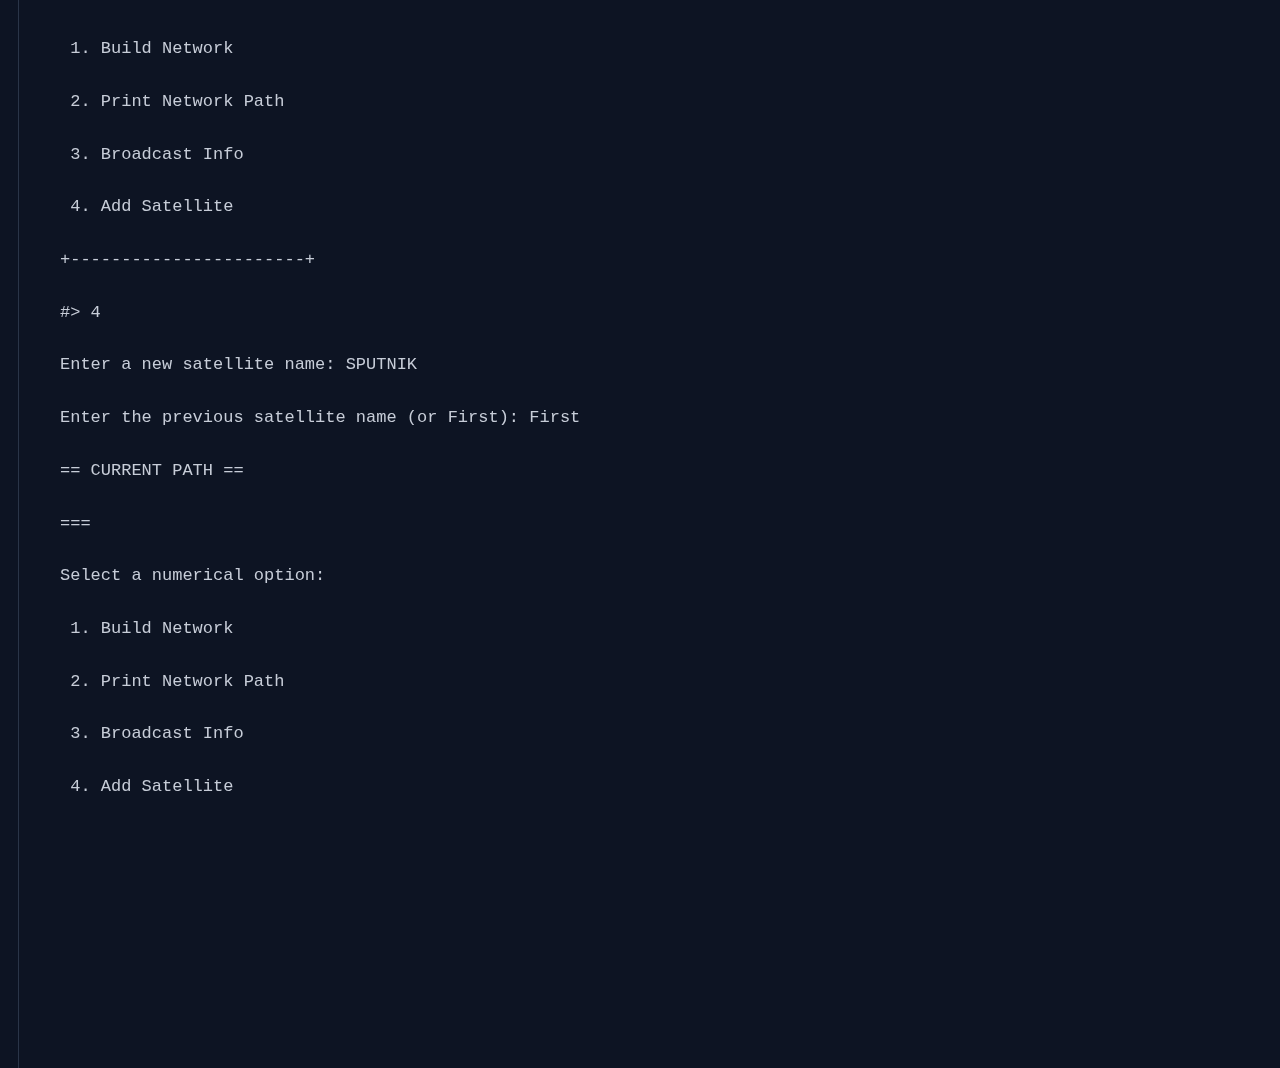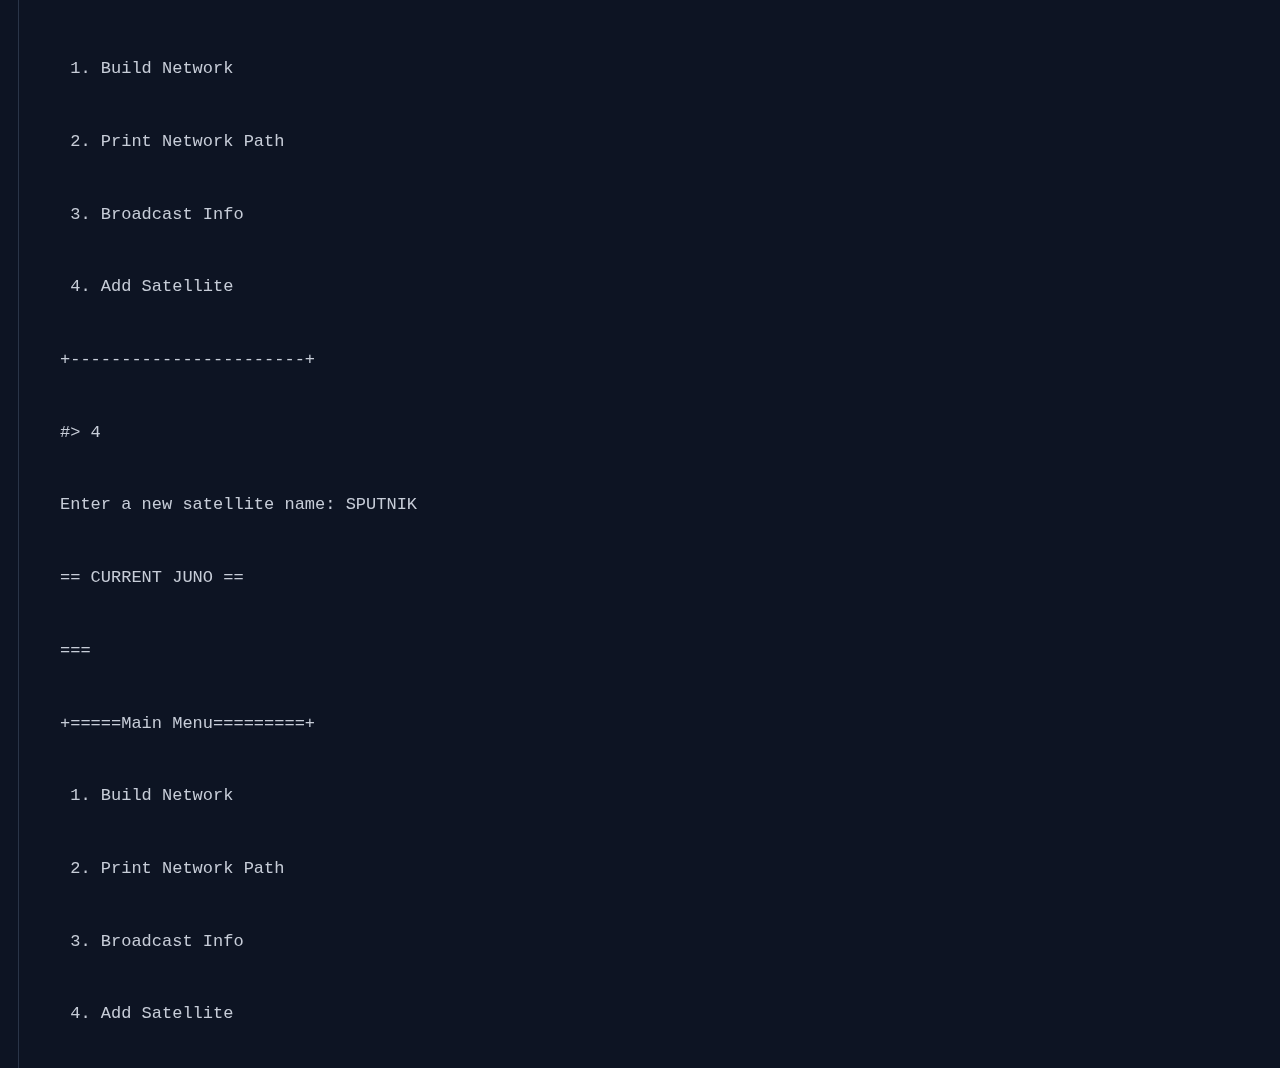--- a/index.html
+++ b/index.html
@@ -18,21 +18,20 @@
       height: 1068px;
       overflow: hidden;
     }
     .terminal {
       padding: 10px 0 0 60px;
       white-space: pre-wrap;
     }
     .line {
       display: block;
       min-height: 1.55em;
-      margin-top: 20px;
     }
     .left-border {
       position: absolute;
       left: 18px;
       top: 0;
       bottom: 0;
       width: 1px;
       background: #2a3548;
     }
   </style>
@@ -42,23 +41,24 @@
 <div class="left-border"></div>
 
 <div class="terminal">
 <span class="line"> 1. Build Network</span>
 <span class="line"> 2. Print Network Path</span>
 <span class="line"> 3. Broadcast Info</span>
 <span class="line"> 4. Add Satellite</span>
 <span class="line">+-----------------------+</span>
 <span class="line">#&gt; 4</span>
 <span class="line">Enter a new satellite name: SPUTNIK</span>
-<span class="line">== CURRENT JUNO ==</span>
+<span class="line">Enter the previous satellite name (or First): First</span>
+<span class="line">== CURRENT PATH ==</span>
 <span class="line">===</span>
-<span class="line">+=====Main Menu=========+</span>
+<span class="line">Select a numerical option:</span>
 <span class="line"> 1. Build Network</span>
 <span class="line"> 2. Print Network Path</span>
 <span class="line"> 3. Broadcast Info</span>
 <span class="line"> 4. Add Satellite</span>
 
 
 
 
 
 

